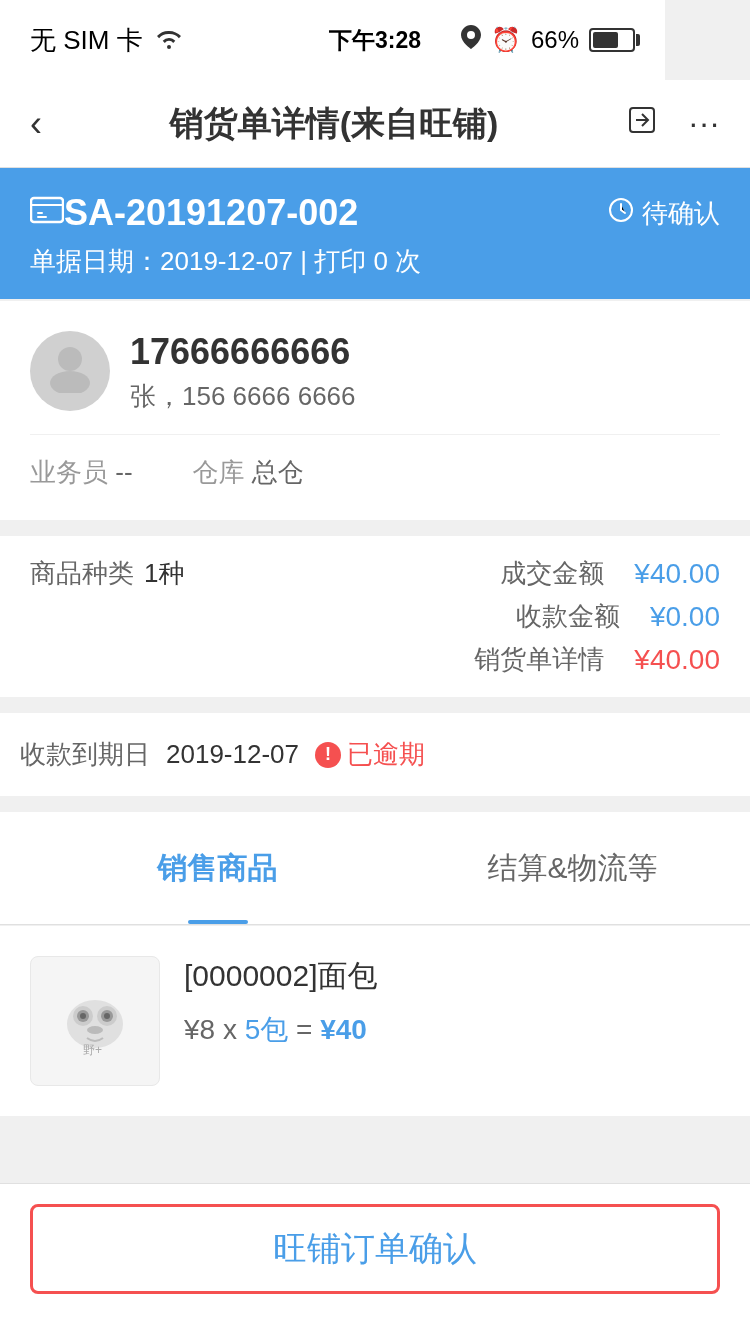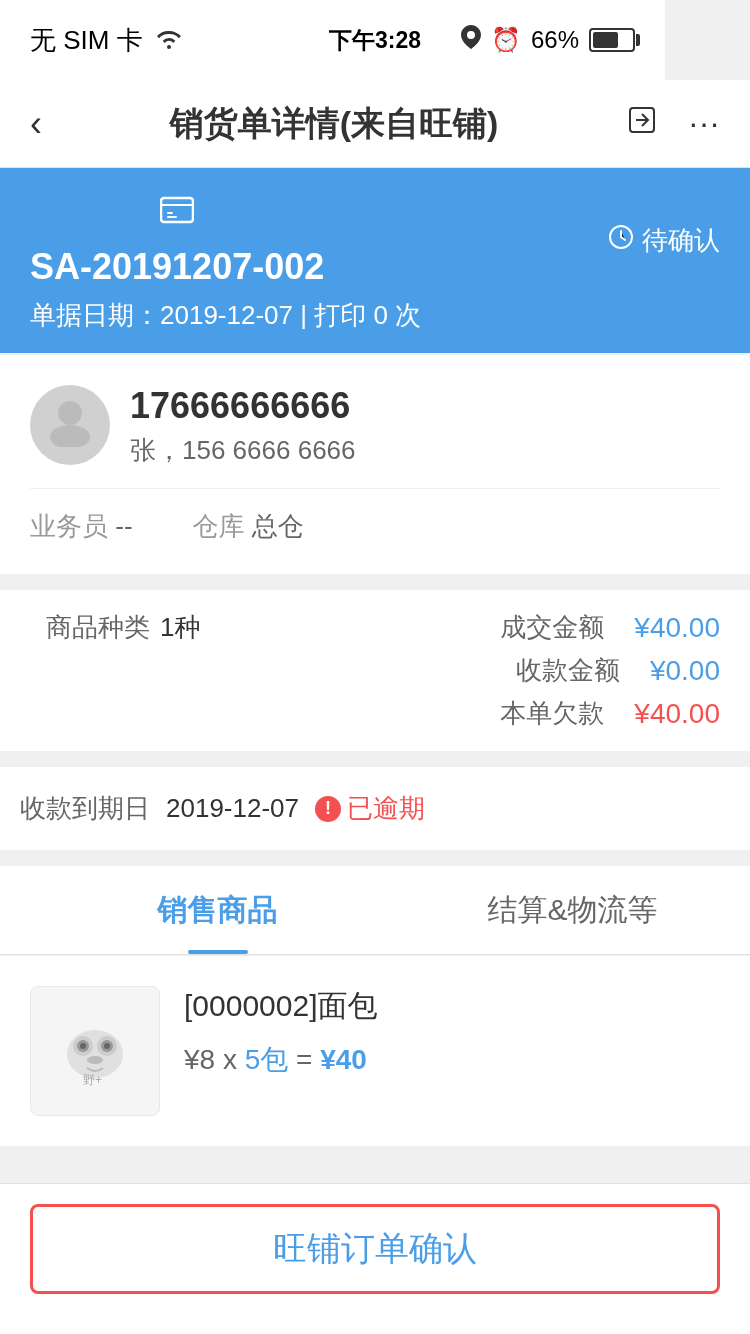--- a/index.html
+++ b/index.html
@@ -112,22 +112,20 @@
       justify-content: space-between;
       align-items: center;
       margin-bottom: 10px;
     }
     .order-id {
       font-size: 36px;
       font-weight: 700;
       color: #fff;
       display: flex;
       align-items: center;
-      gap: 12px;
-      flex-direction: column;
     }
     .order-status {
       color: #fff;
       font-size: 26px;
       display: flex;
       align-items: center;
       gap: 8px;
     }
     .order-date {
       color: #fff;
@@ -190,21 +188,21 @@
       display: flex;
       align-items: flex-start;
       padding: 0;
     }
     .product-types {
       flex: 1;
       display: flex;
       align-items: center;
       gap: 10px;
     }
-    .label-text { font-size: 26px; color: #666; margin-left: 16px; }
+    .label-text { font-size: 26px; color: #666; }
     .value-text { font-size: 26px; color: #333; }
     .amounts-right {
       display: flex;
       flex-direction: column;
       align-items: flex-end;
       gap: 8px;
     }
     .amount-row {
       display: flex;
       justify-content: space-between;
@@ -247,21 +245,21 @@
     }
 
     
     .tabs-section {
       background: #fff;
       border-bottom: 1px solid #e0e0e0;
       margin-bottom: 0;
     }
     .tabs-row {
       display: flex;
-      height: 88px;
+      height: 112px;
       align-items: center;
       padding-left: 40px;
     }
     .tab {
       flex: 1;
       display: flex;
       flex-direction: column;
       align-items: center;
       justify-content: center;
       height: 100%;
@@ -450,21 +448,21 @@
     <div class="amounts-right">
       <div class="amount-row">
         <span class="amount-label">成交金额</span>
         <span class="amount-value-blue">¥40.00</span>
       </div>
       <div class="amount-row">
         <span class="amount-label">收款金额</span>
         <span class="amount-value-blue">¥0.00</span>
       </div>
       <div class="amount-row">
-        <span class="amount-label">本单欠款</span>
+        <span class="amount-label">销货单详情</span>
         <span class="amount-value-red">¥40.00</span>
       </div>
     </div>
   </div>
 </div>
 
 <div class="due-date-section">
   <span class="due-label">收款到期日</span>
   <span class="due-date">2019-12-07</span>
   <div class="overdue-badge">

